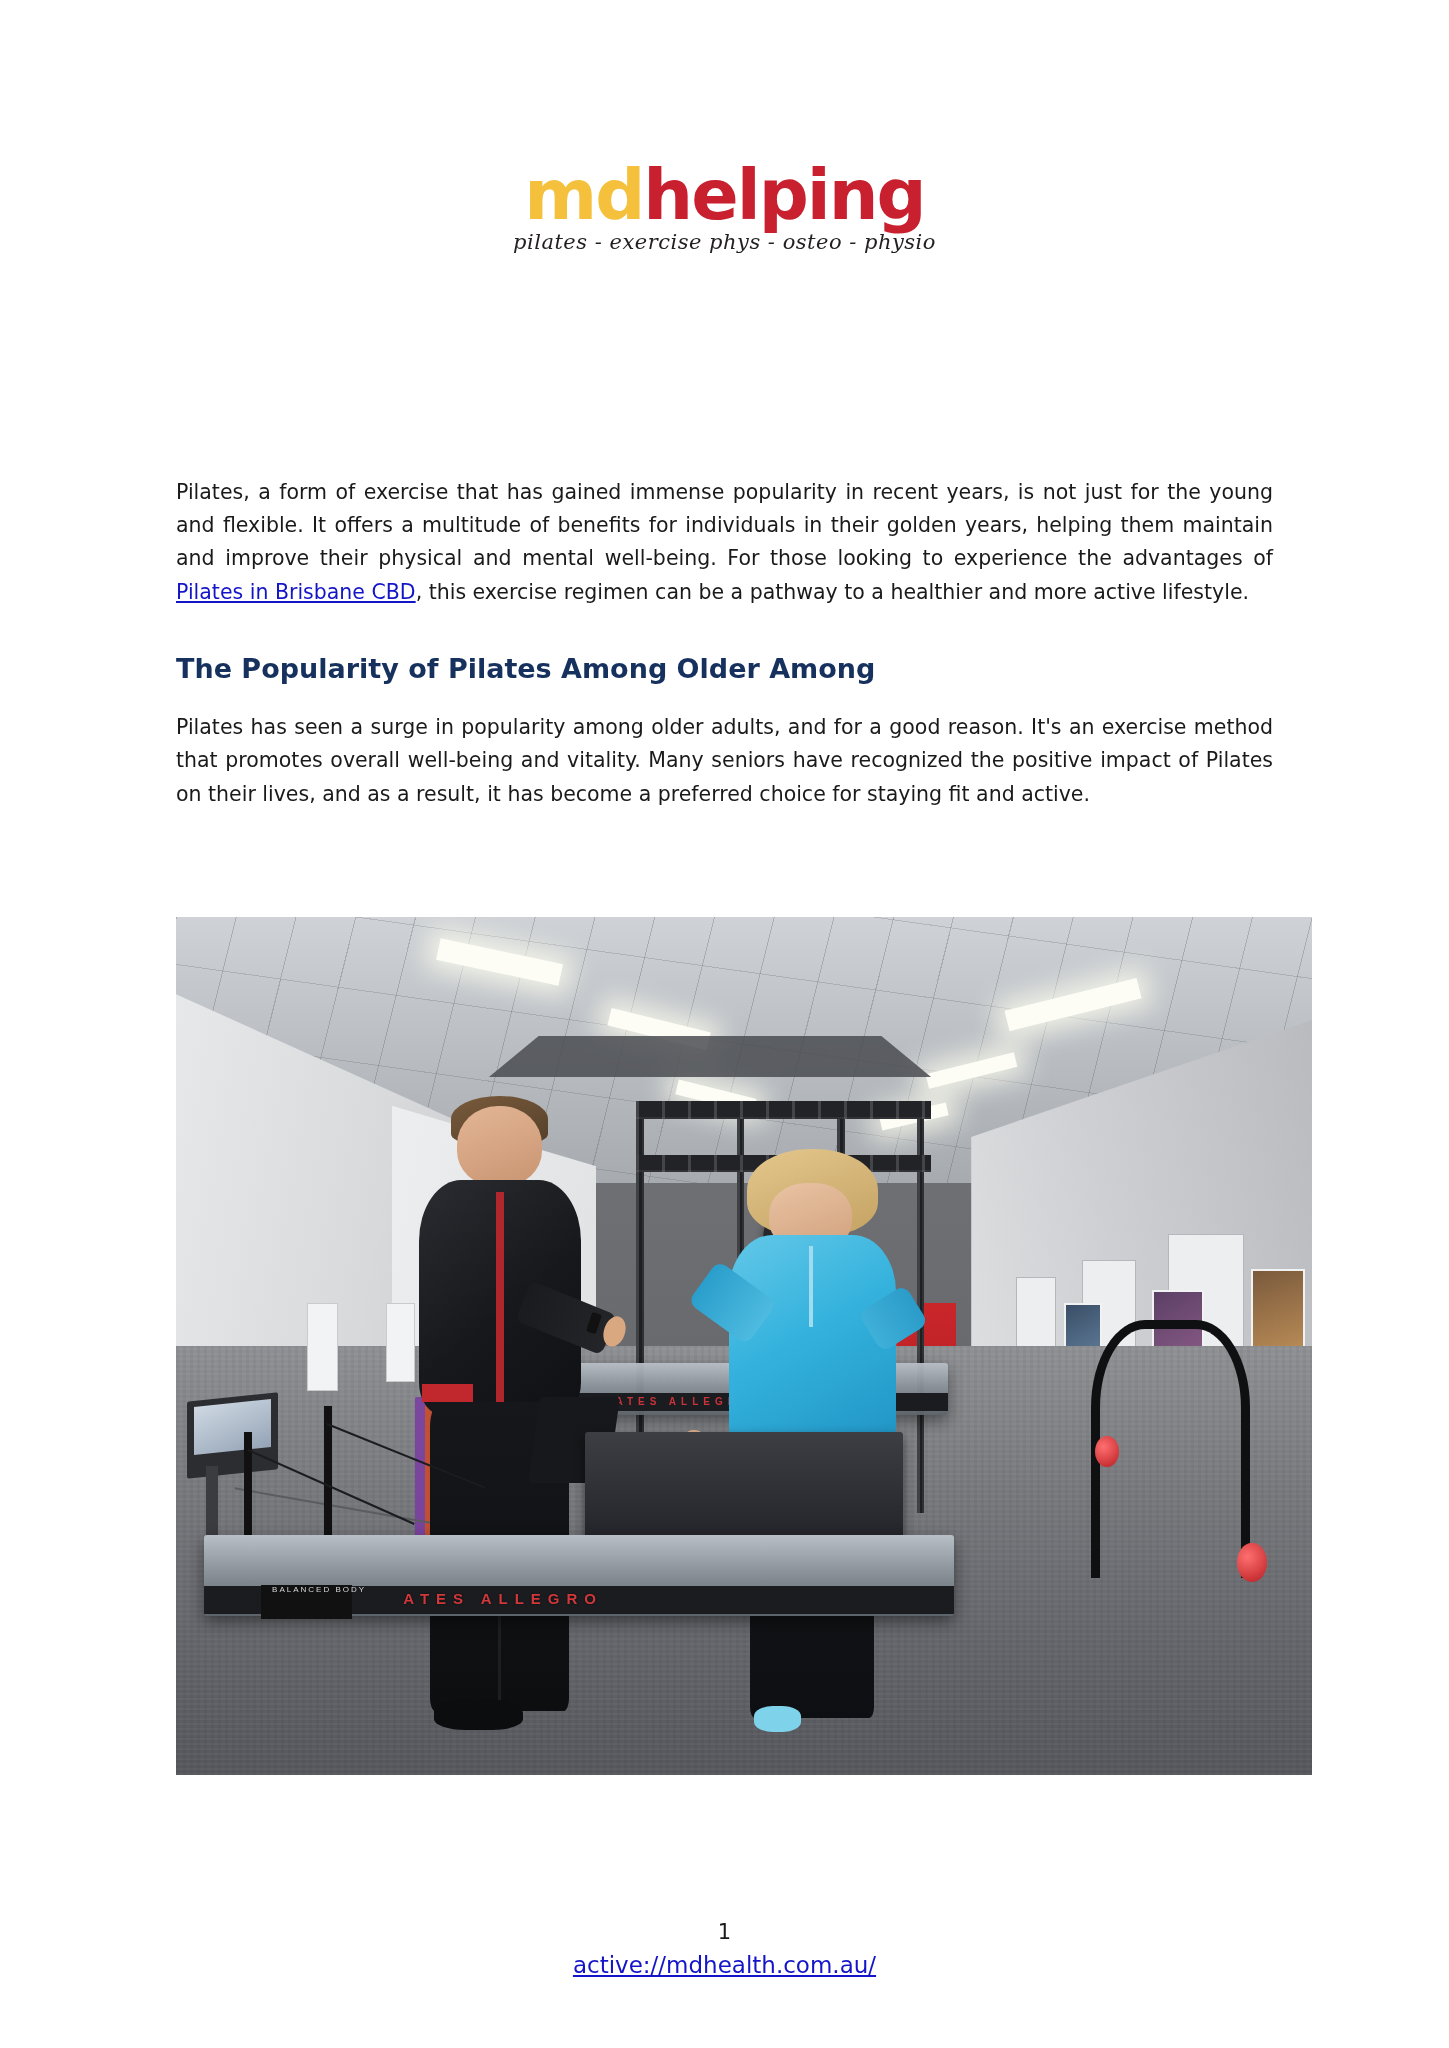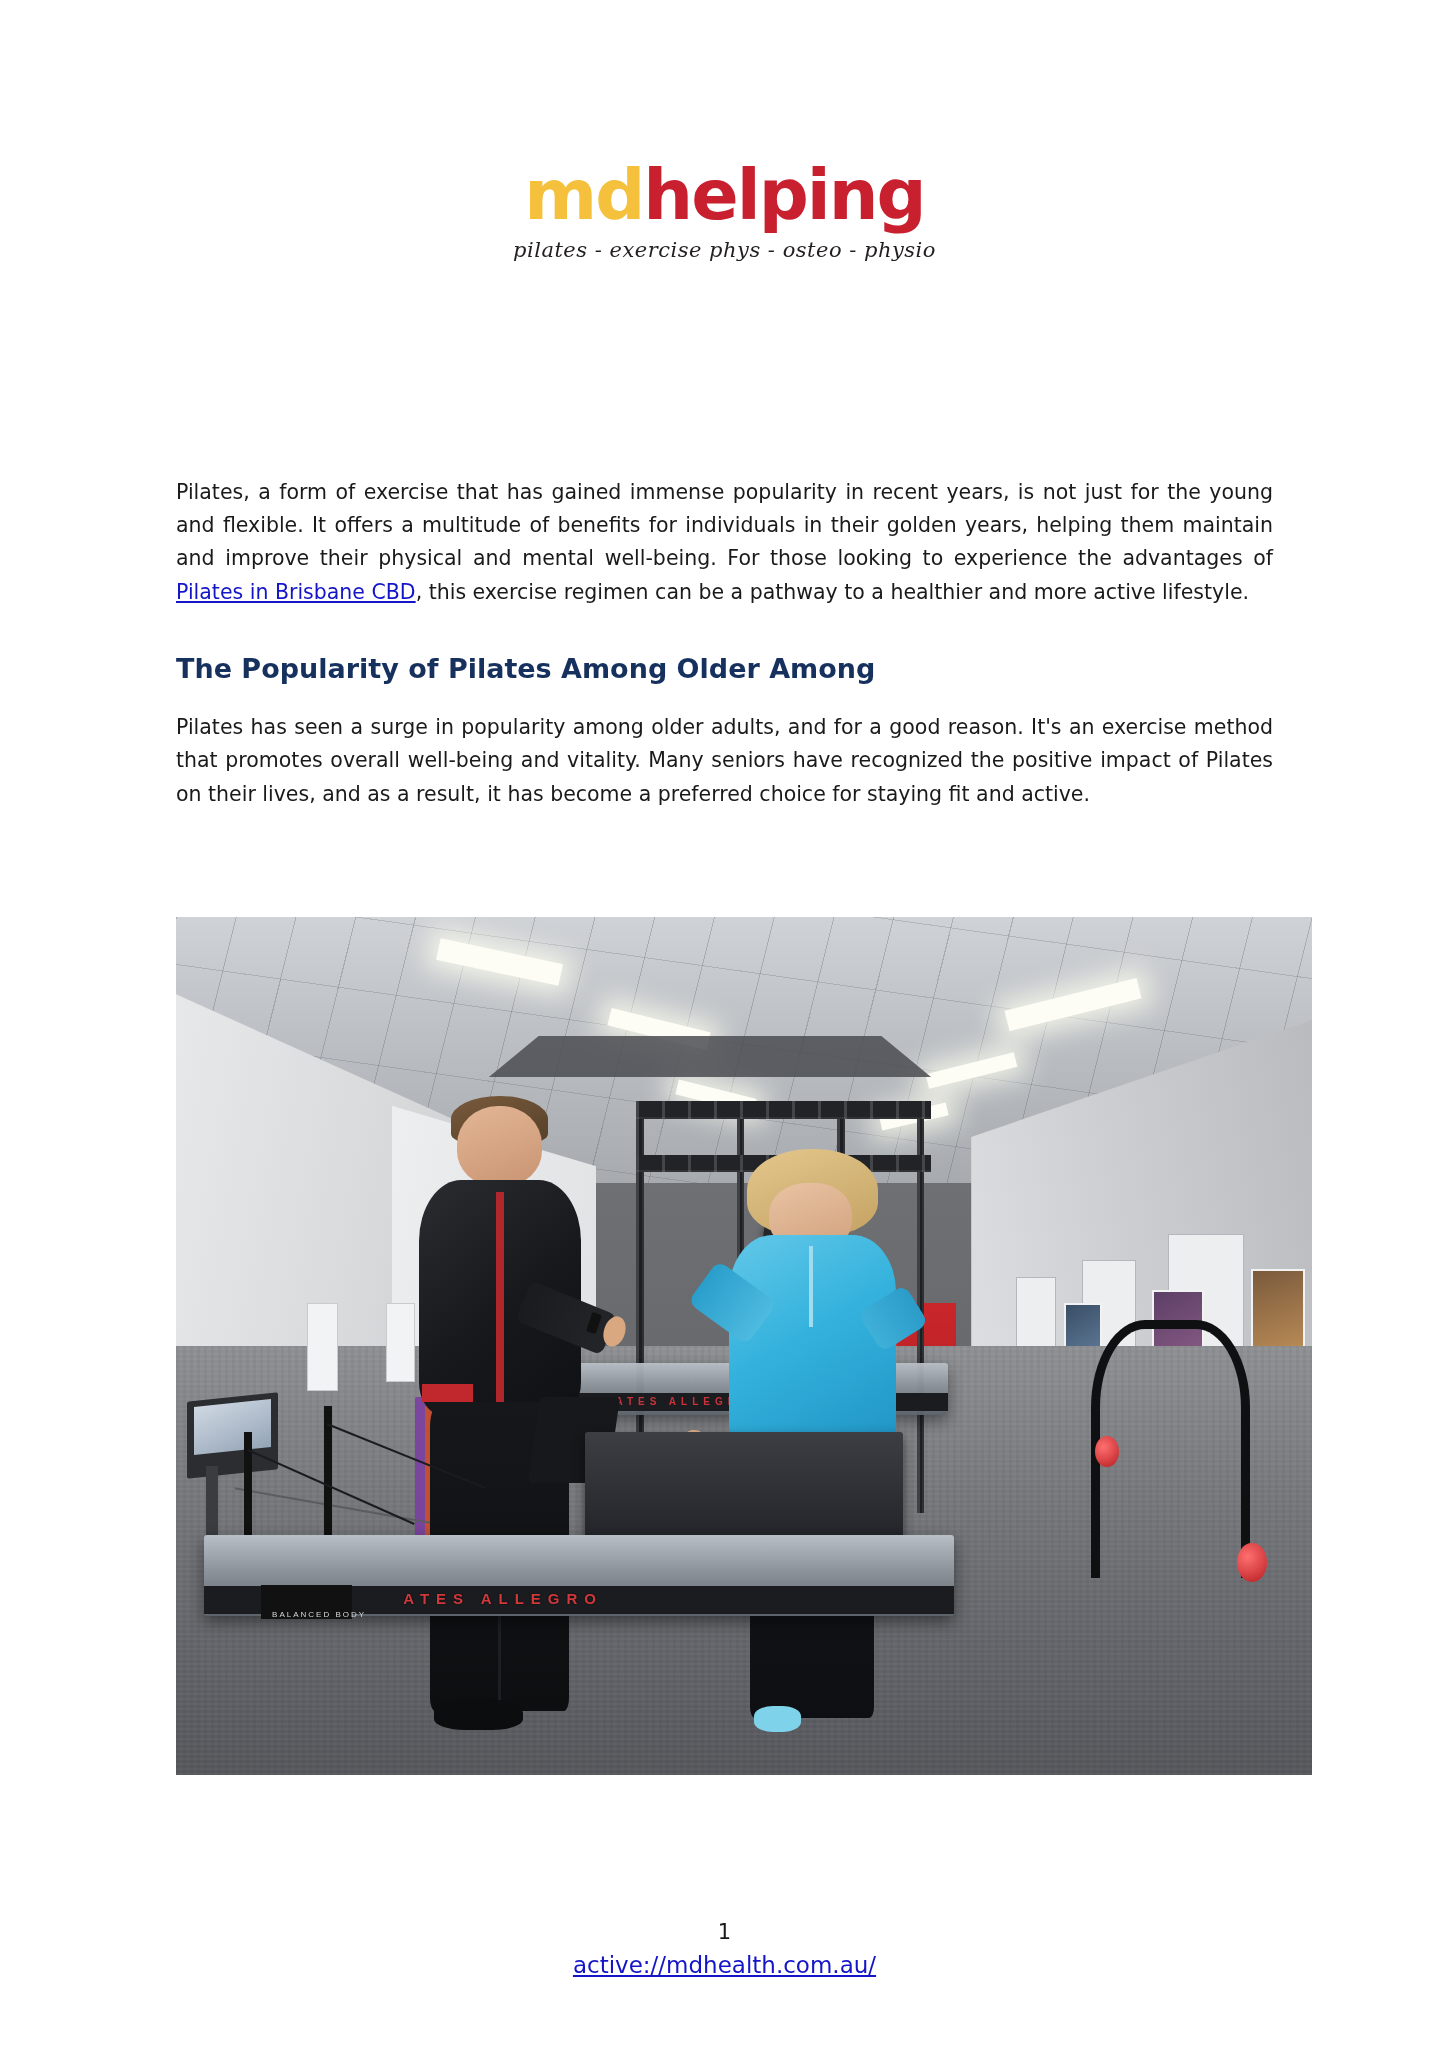--- a/index.html
+++ b/index.html
@@ -33,21 +33,20 @@
     font-family: "DejaVu Sans", sans-serif;
     font-weight: bold;
     font-size: 70px;
     letter-spacing: -2px;
     line-height: 1;
     white-space: nowrap;
   }
   .logo-md { color: #F5C13C; }
   .logo-health { color: #C8202F; }
   .logo-tagline {
-    margin-top: 8px;
     font-family: "DejaVu Serif", serif;
     font-style: italic;
     font-size: 21px;
     color: #231f20;
     letter-spacing: 0.5px;
     white-space: nowrap;
   }
 
   
   .doc-title {
@@ -336,21 +335,21 @@
   }
   .ref-label {
     position:absolute; left:20%; top:78.4%;
     font-family:"Liberation Sans", sans-serif; font-size:15px;
     letter-spacing:7px; color:#d0383c; font-weight:bold;
     text-shadow:0 0 2px rgba(0,0,0,.7);
     white-space:nowrap;
   }
   .ref-badge {
     position:absolute; left:7.5%; top:77.8%; width:8%; height:4%;
-    background:#111; display:flex; align-items:flex-end;
+    background:#111; display:flex; align-items:flex-start;
   }
   .ref-badge-sq { width:18%; height:70%; background:#c02b30; margin:0 6%; }
   .ref-badge-txt {
     font-family:"Liberation Sans", sans-serif; font-size:8px; letter-spacing:2px;
     color:#d8d8d8; white-space:nowrap;
   }
   .ref-carriage {
     position:absolute; left:36%; top:60%; width:28%; height:14%;
     background: linear-gradient(180deg,#3c3e43,#202227);
     border-radius:3px; box-shadow:0 5px 12px rgba(0,0,0,.5);

